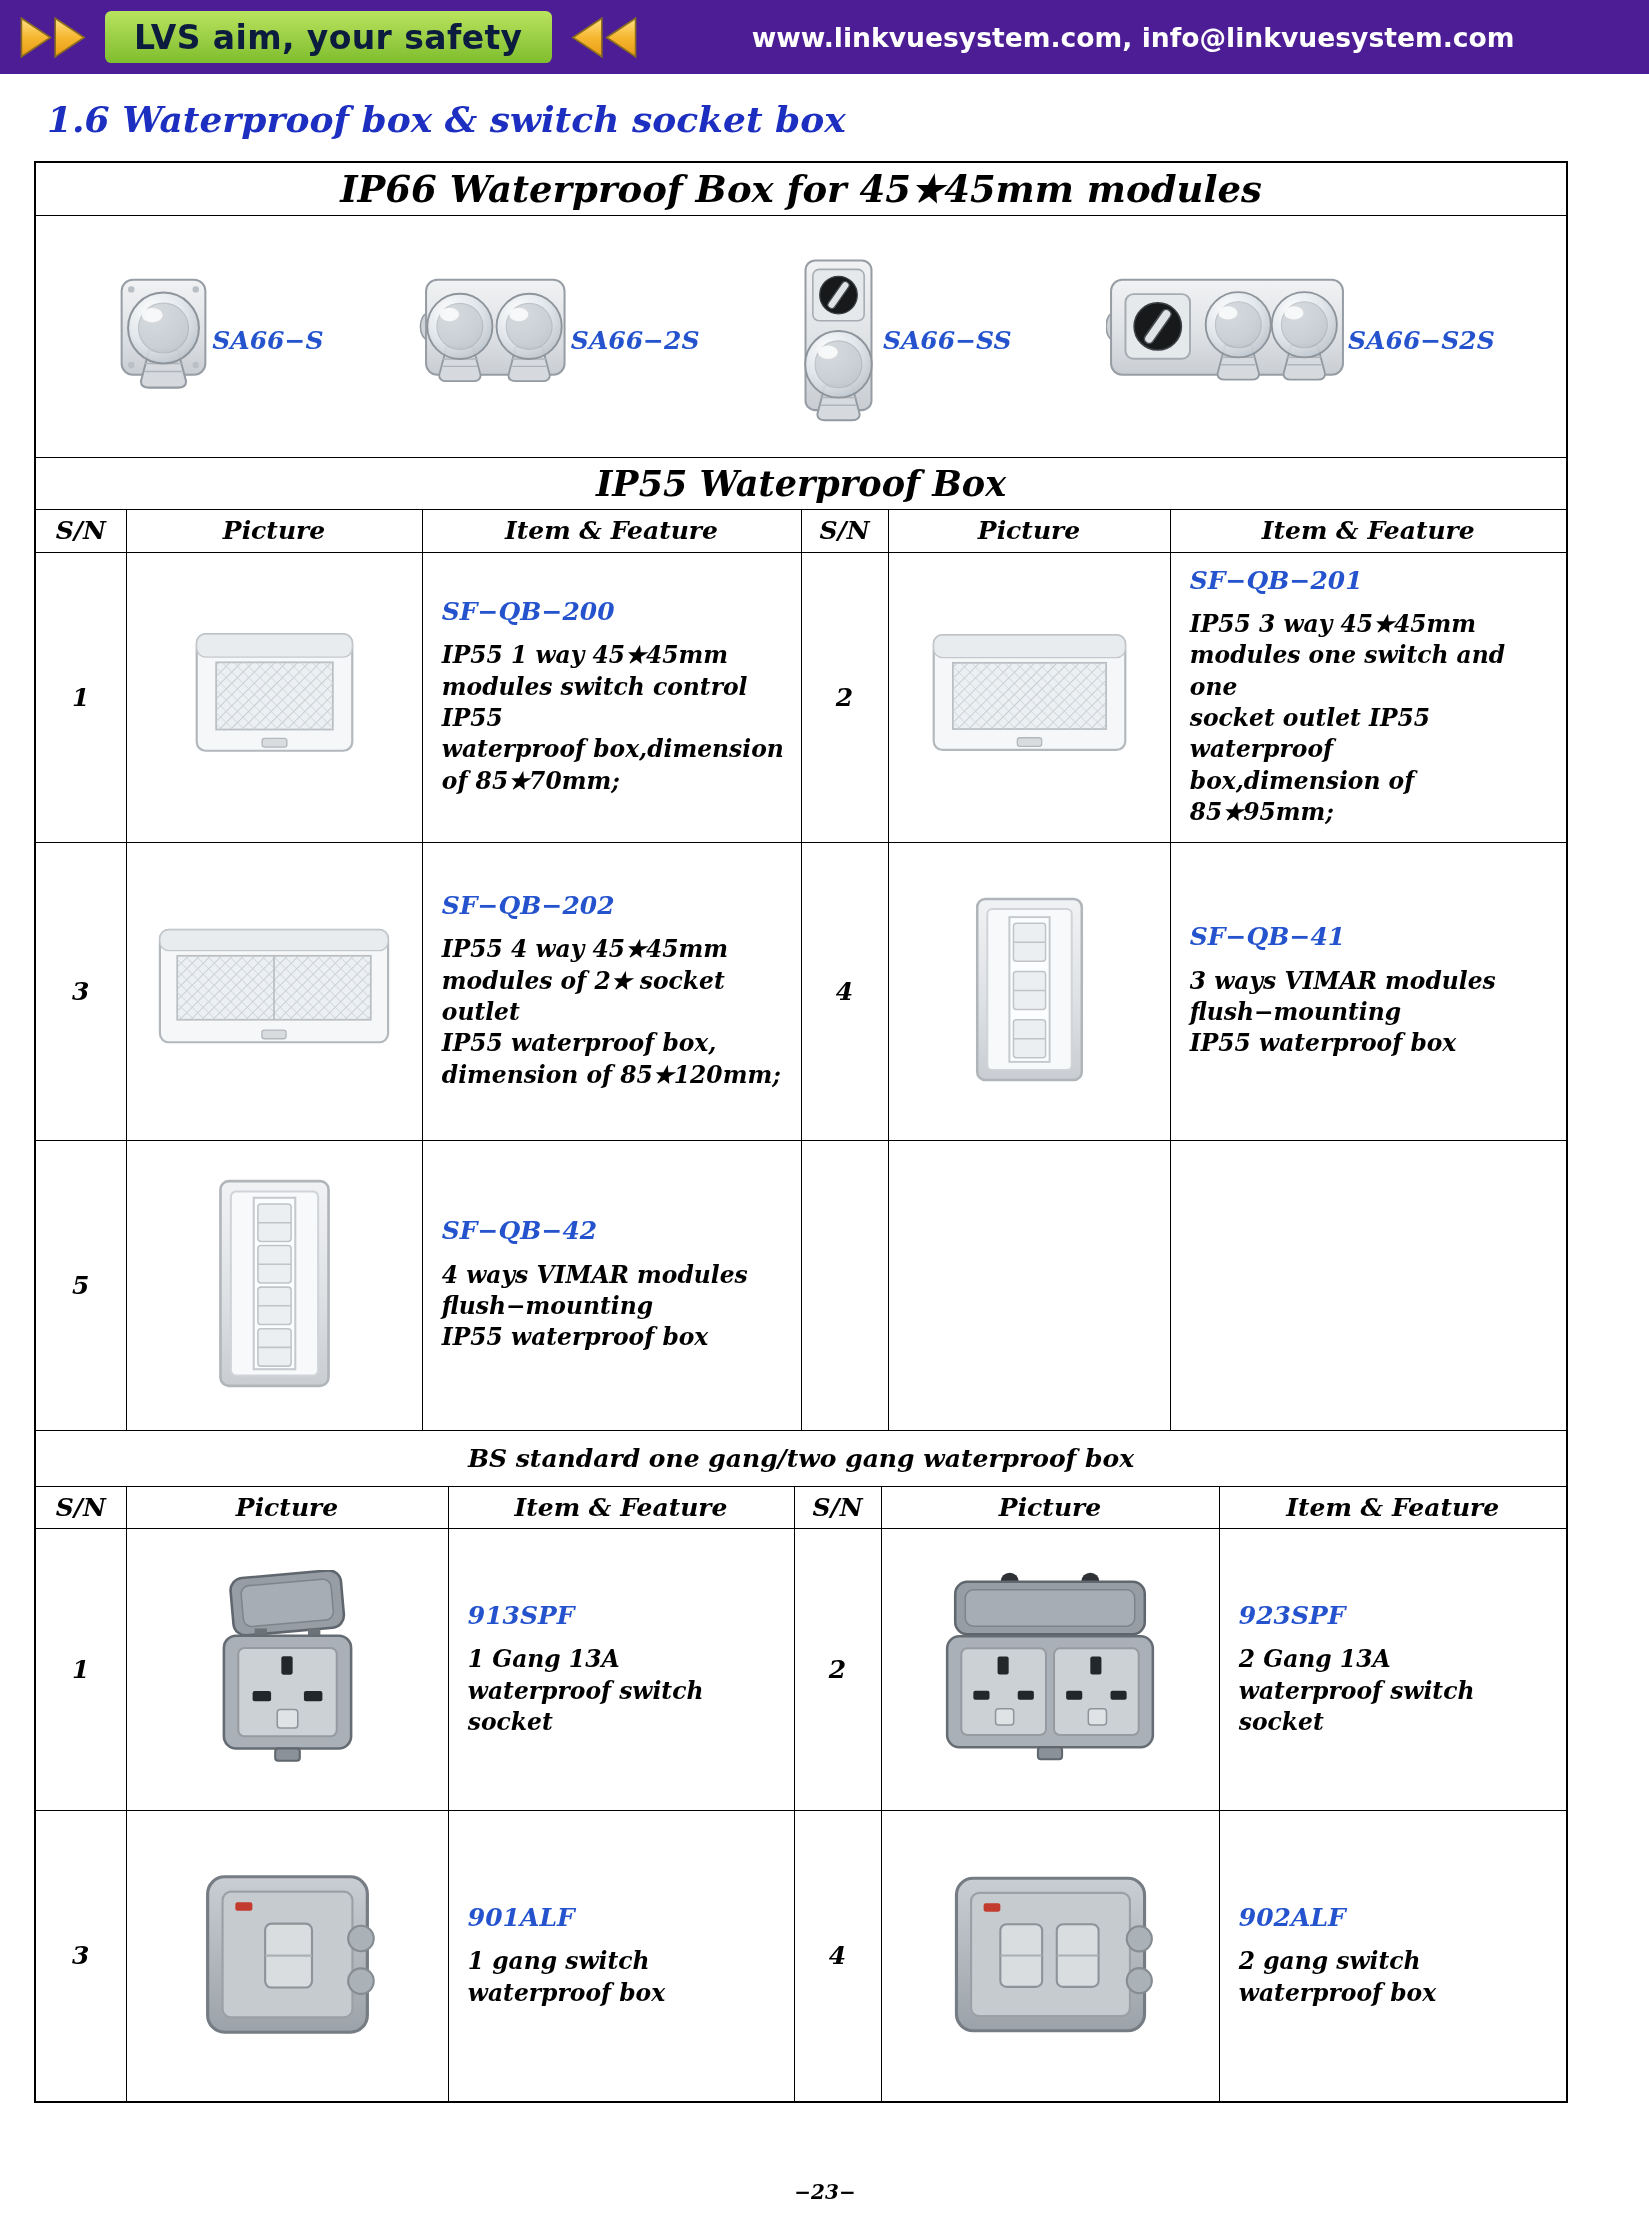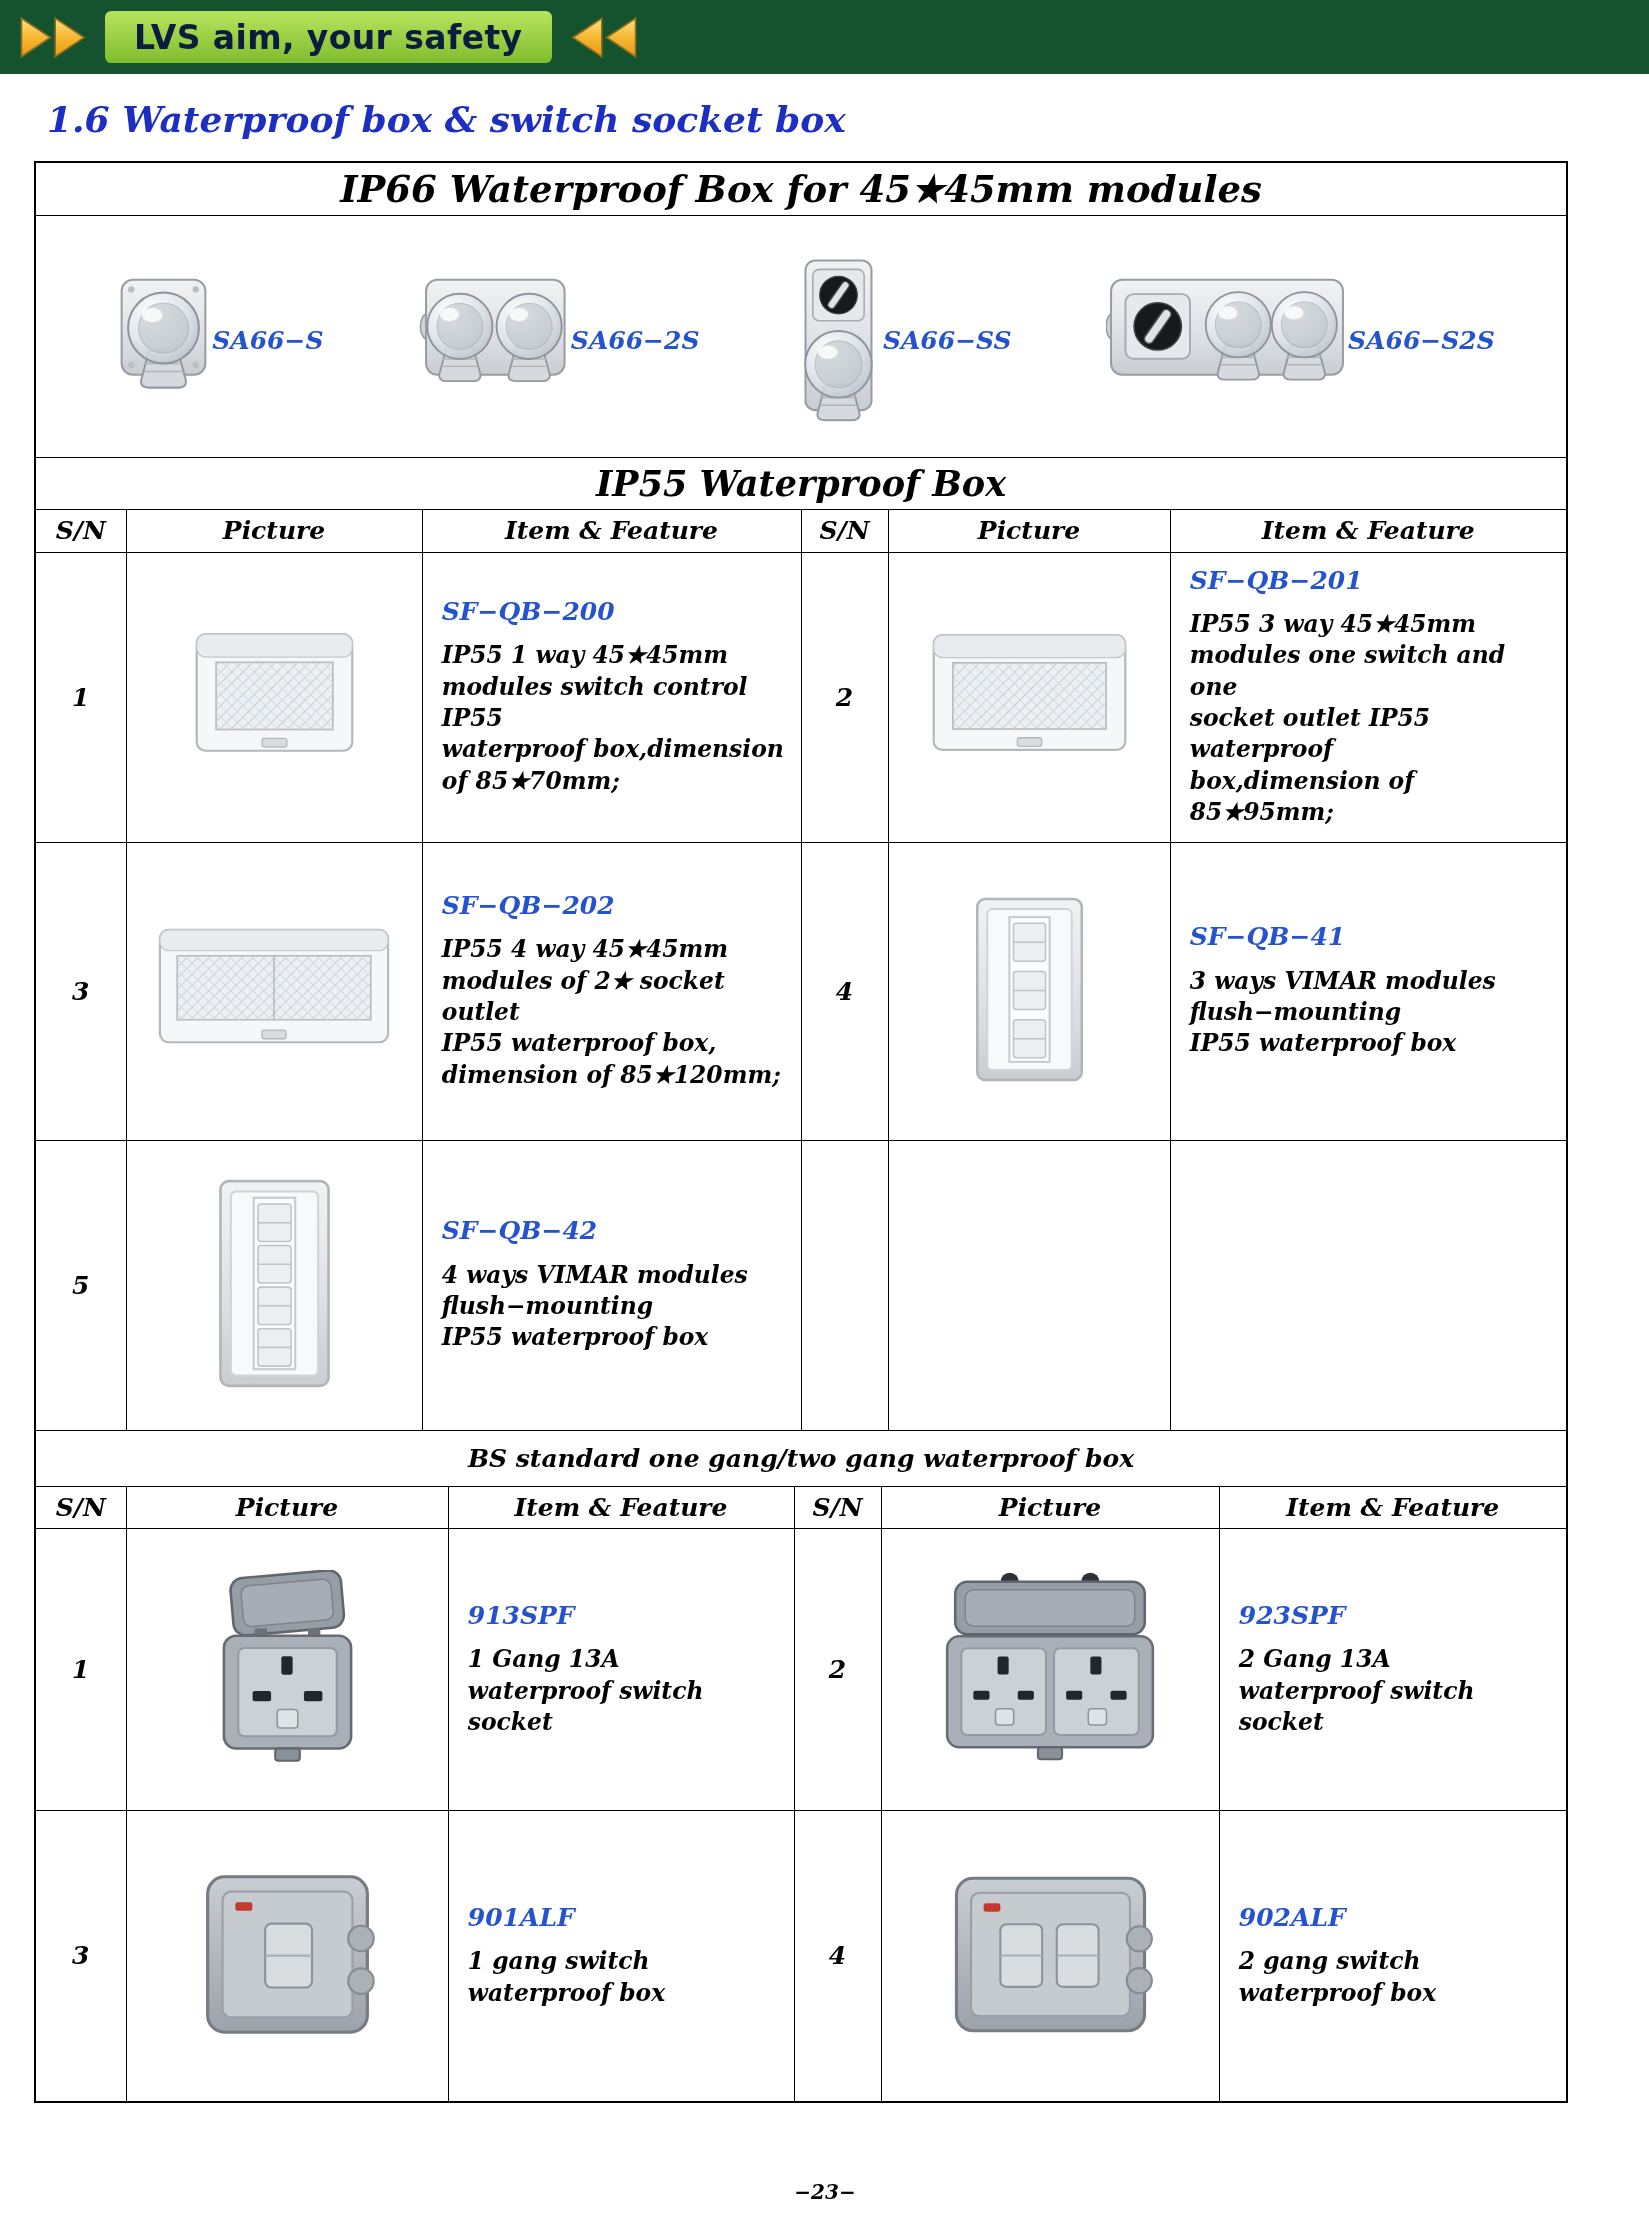--- a/index.html
+++ b/index.html
@@ -1,21 +1,21 @@
 <!DOCTYPE html>
 <html style="font-size:13px"><head>
 <meta charset="utf-8">
 <style>
   *{box-sizing:border-box;margin:0;padding:0}
   html,body{background:#ffffff}
   body{width:1650px;height:2239px;position:relative;overflow:hidden;
        font-family:"DejaVu Serif","Liberation Serif",serif;color:#000}
 
   
-  .topbar{height:74px;background:#14532d;display:flex;align-items:center;padding:0 32px 0 17.7px}
+  .topbar{height:74px;background:#4c1d95;display:flex;align-items:center;padding:0 32px 0 17.7px}
   .chev{flex:none;display:block}
   .banner{height:52px;background:linear-gradient(#b9e35e,#7fbd2e);border-radius:6.4px;
           display:flex;align-items:center;padding:0 29px;margin:0 3.2px;flex:none}
   .banner span{font-family:"DejaVu Sans","Liberation Sans",sans-serif;font-weight:bold;
                font-size:33px;color:#0c1c3e;letter-spacing:0.4px;white-space:nowrap}
   .contact{margin-left:113px;font-family:"DejaVu Sans","Liberation Sans",sans-serif;
            font-weight:bold;font-size:26.6px;color:#ffffff;white-space:nowrap}
 
   
   .heading{margin:24px 0 0 47px;font-size:36px;font-weight:bold;font-style:italic;color:#1d2fc0}
@@ -107,20 +107,21 @@
     <polygon points="4,4 40,28 4,52" fill="url(#gyellow)" stroke="#8a6d1f" stroke-width="2"></polygon>
     <polygon points="46,4 82,28 46,52" fill="url(#gyellow)" stroke="#8a6d1f" stroke-width="2"></polygon>
   </svg>
   <div class="banner">
     <span>LVS aim, your safety</span>
   </div>
   <svg class="chev" width="84" height="45" viewBox="0 0 104 56">
     <polygon points="100,4 64,28 100,52" fill="url(#gyellow)" stroke="#8a6d1f" stroke-width="2"></polygon>
     <polygon points="58,4 22,28 58,52" fill="url(#gyellow)" stroke="#8a6d1f" stroke-width="2"></polygon>
   </svg>
+  <div class="contact">www.linkvuesystem.com,  info@linkvuesystem.com</div>
 </div>
 
 <div class="heading">1.6 Waterproof box &amp; switch socket box</div>
 
 <div class="tablewrap">
 
   <div class="sect-title ip66-title">IP66 Waterproof Box for 45★45mm modules</div>
 
   <div class="ip66-area">
 

